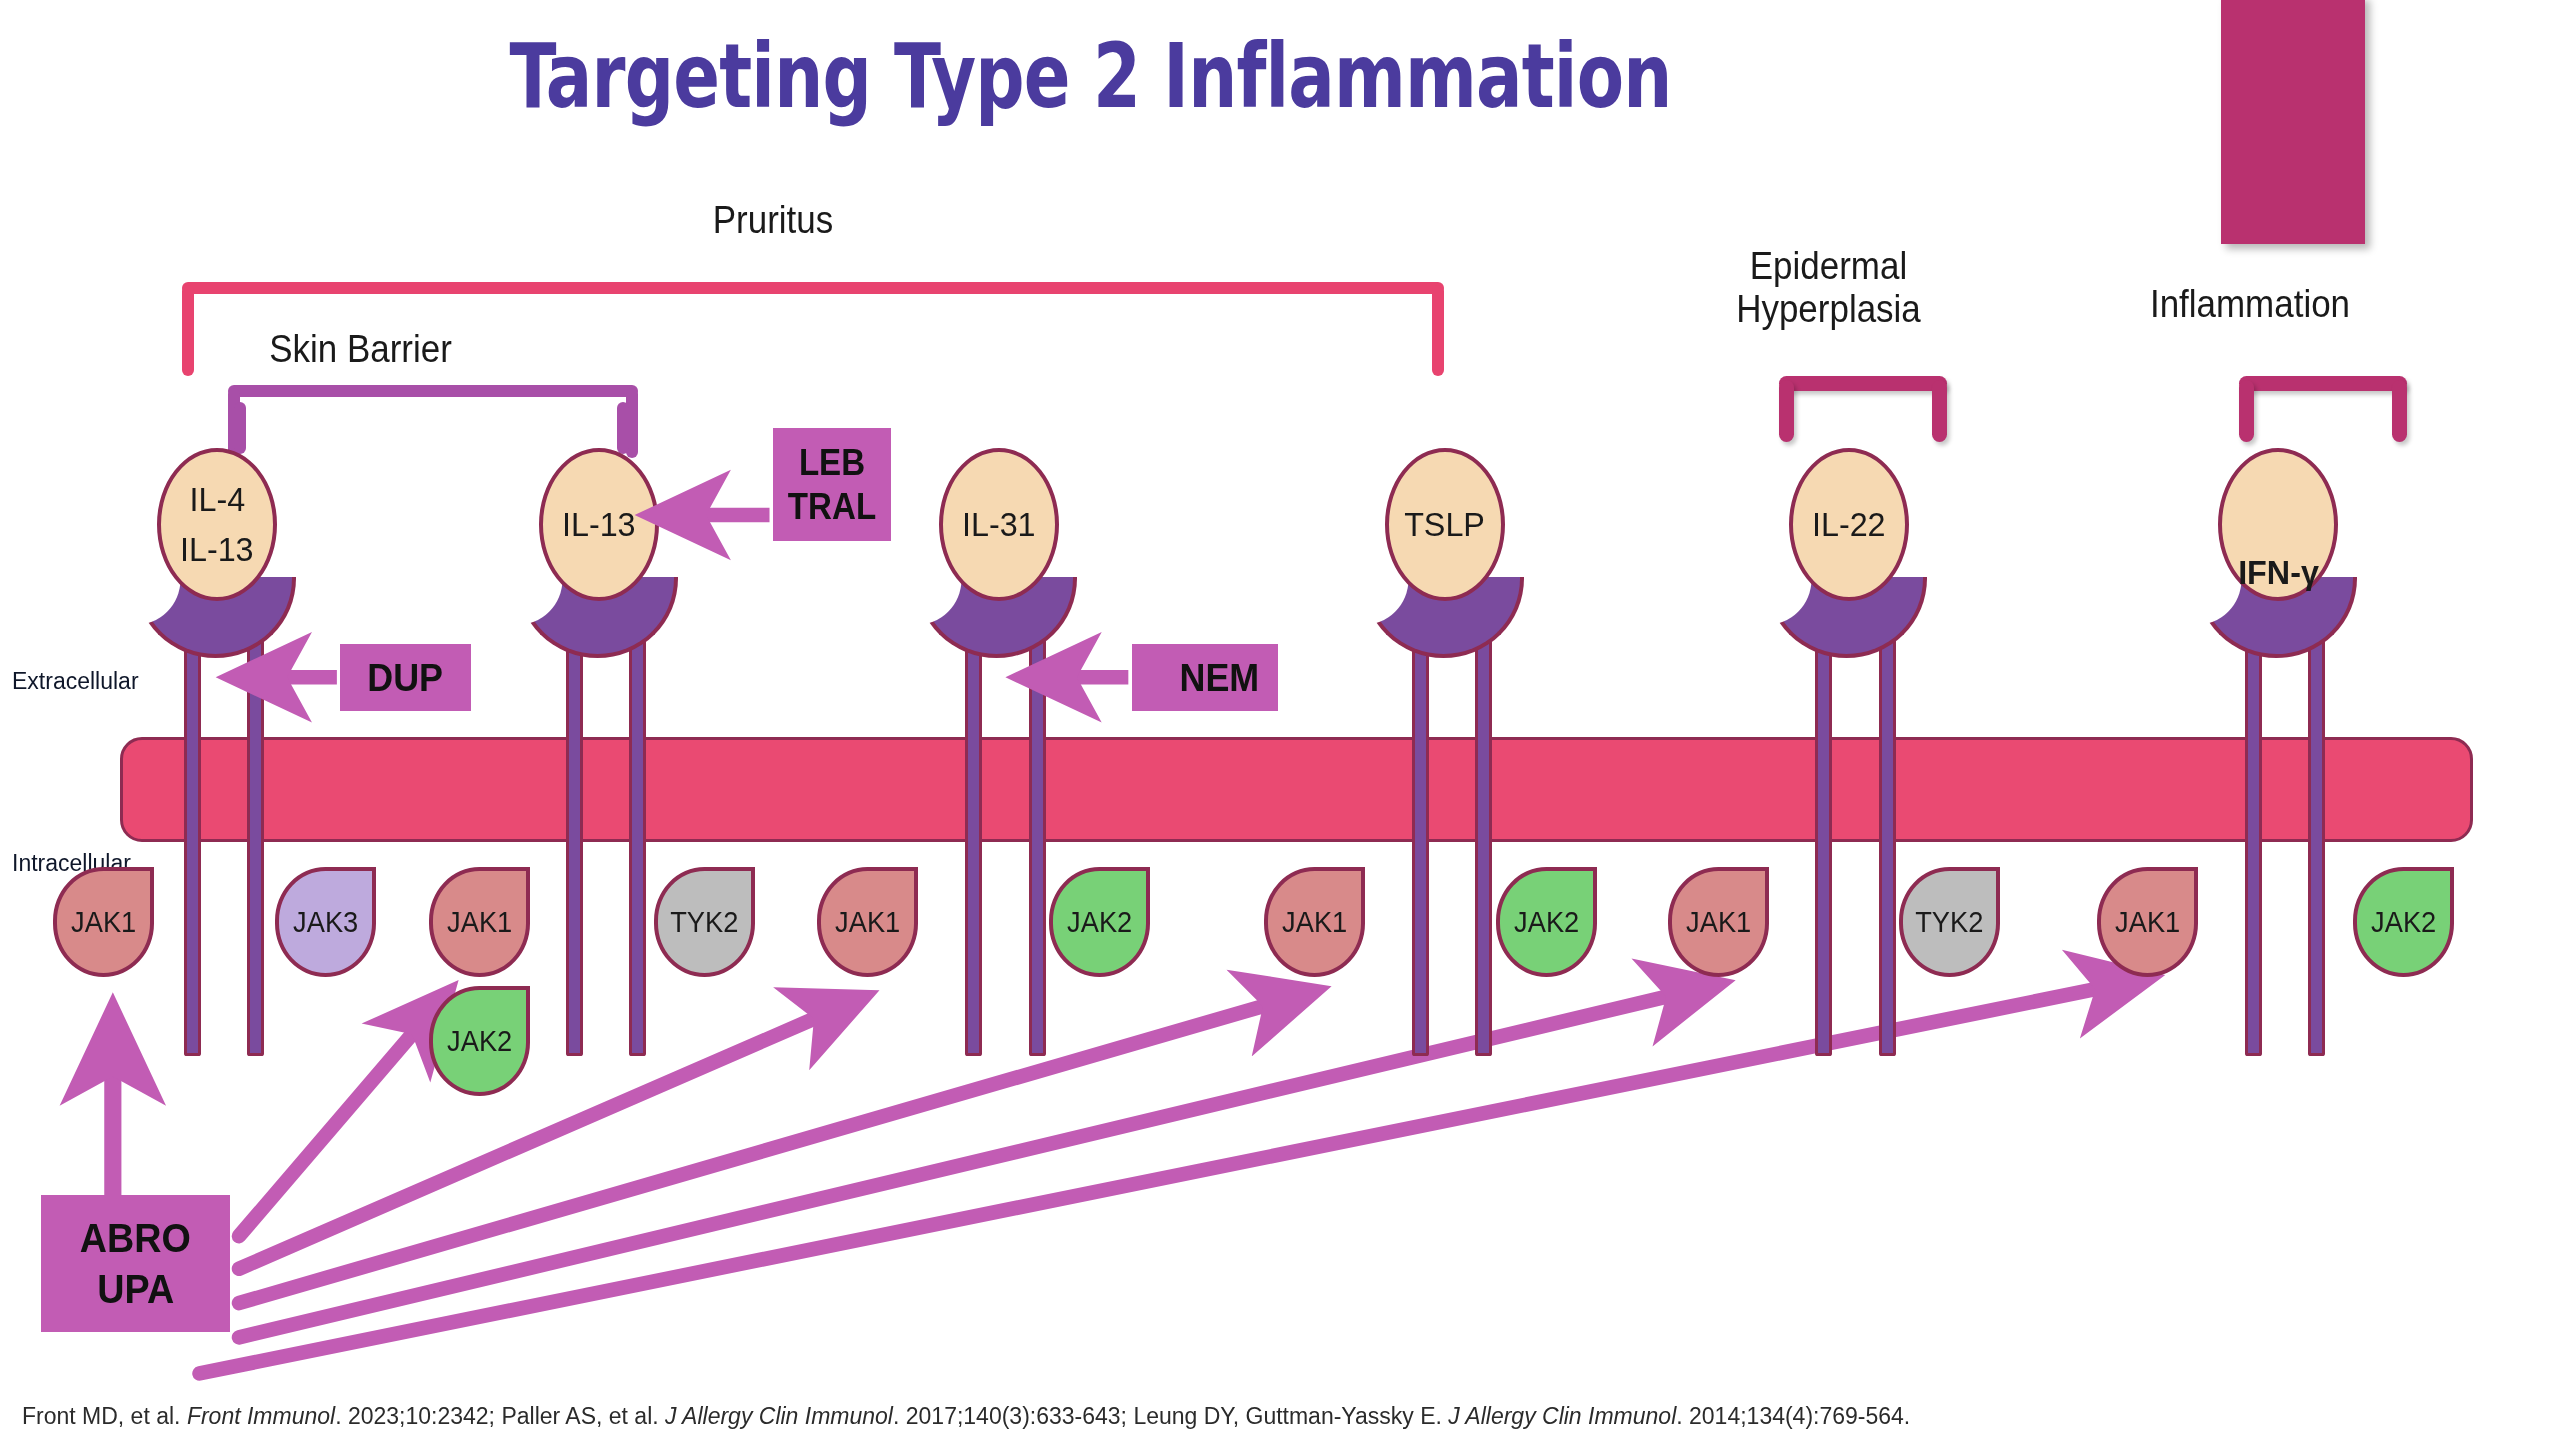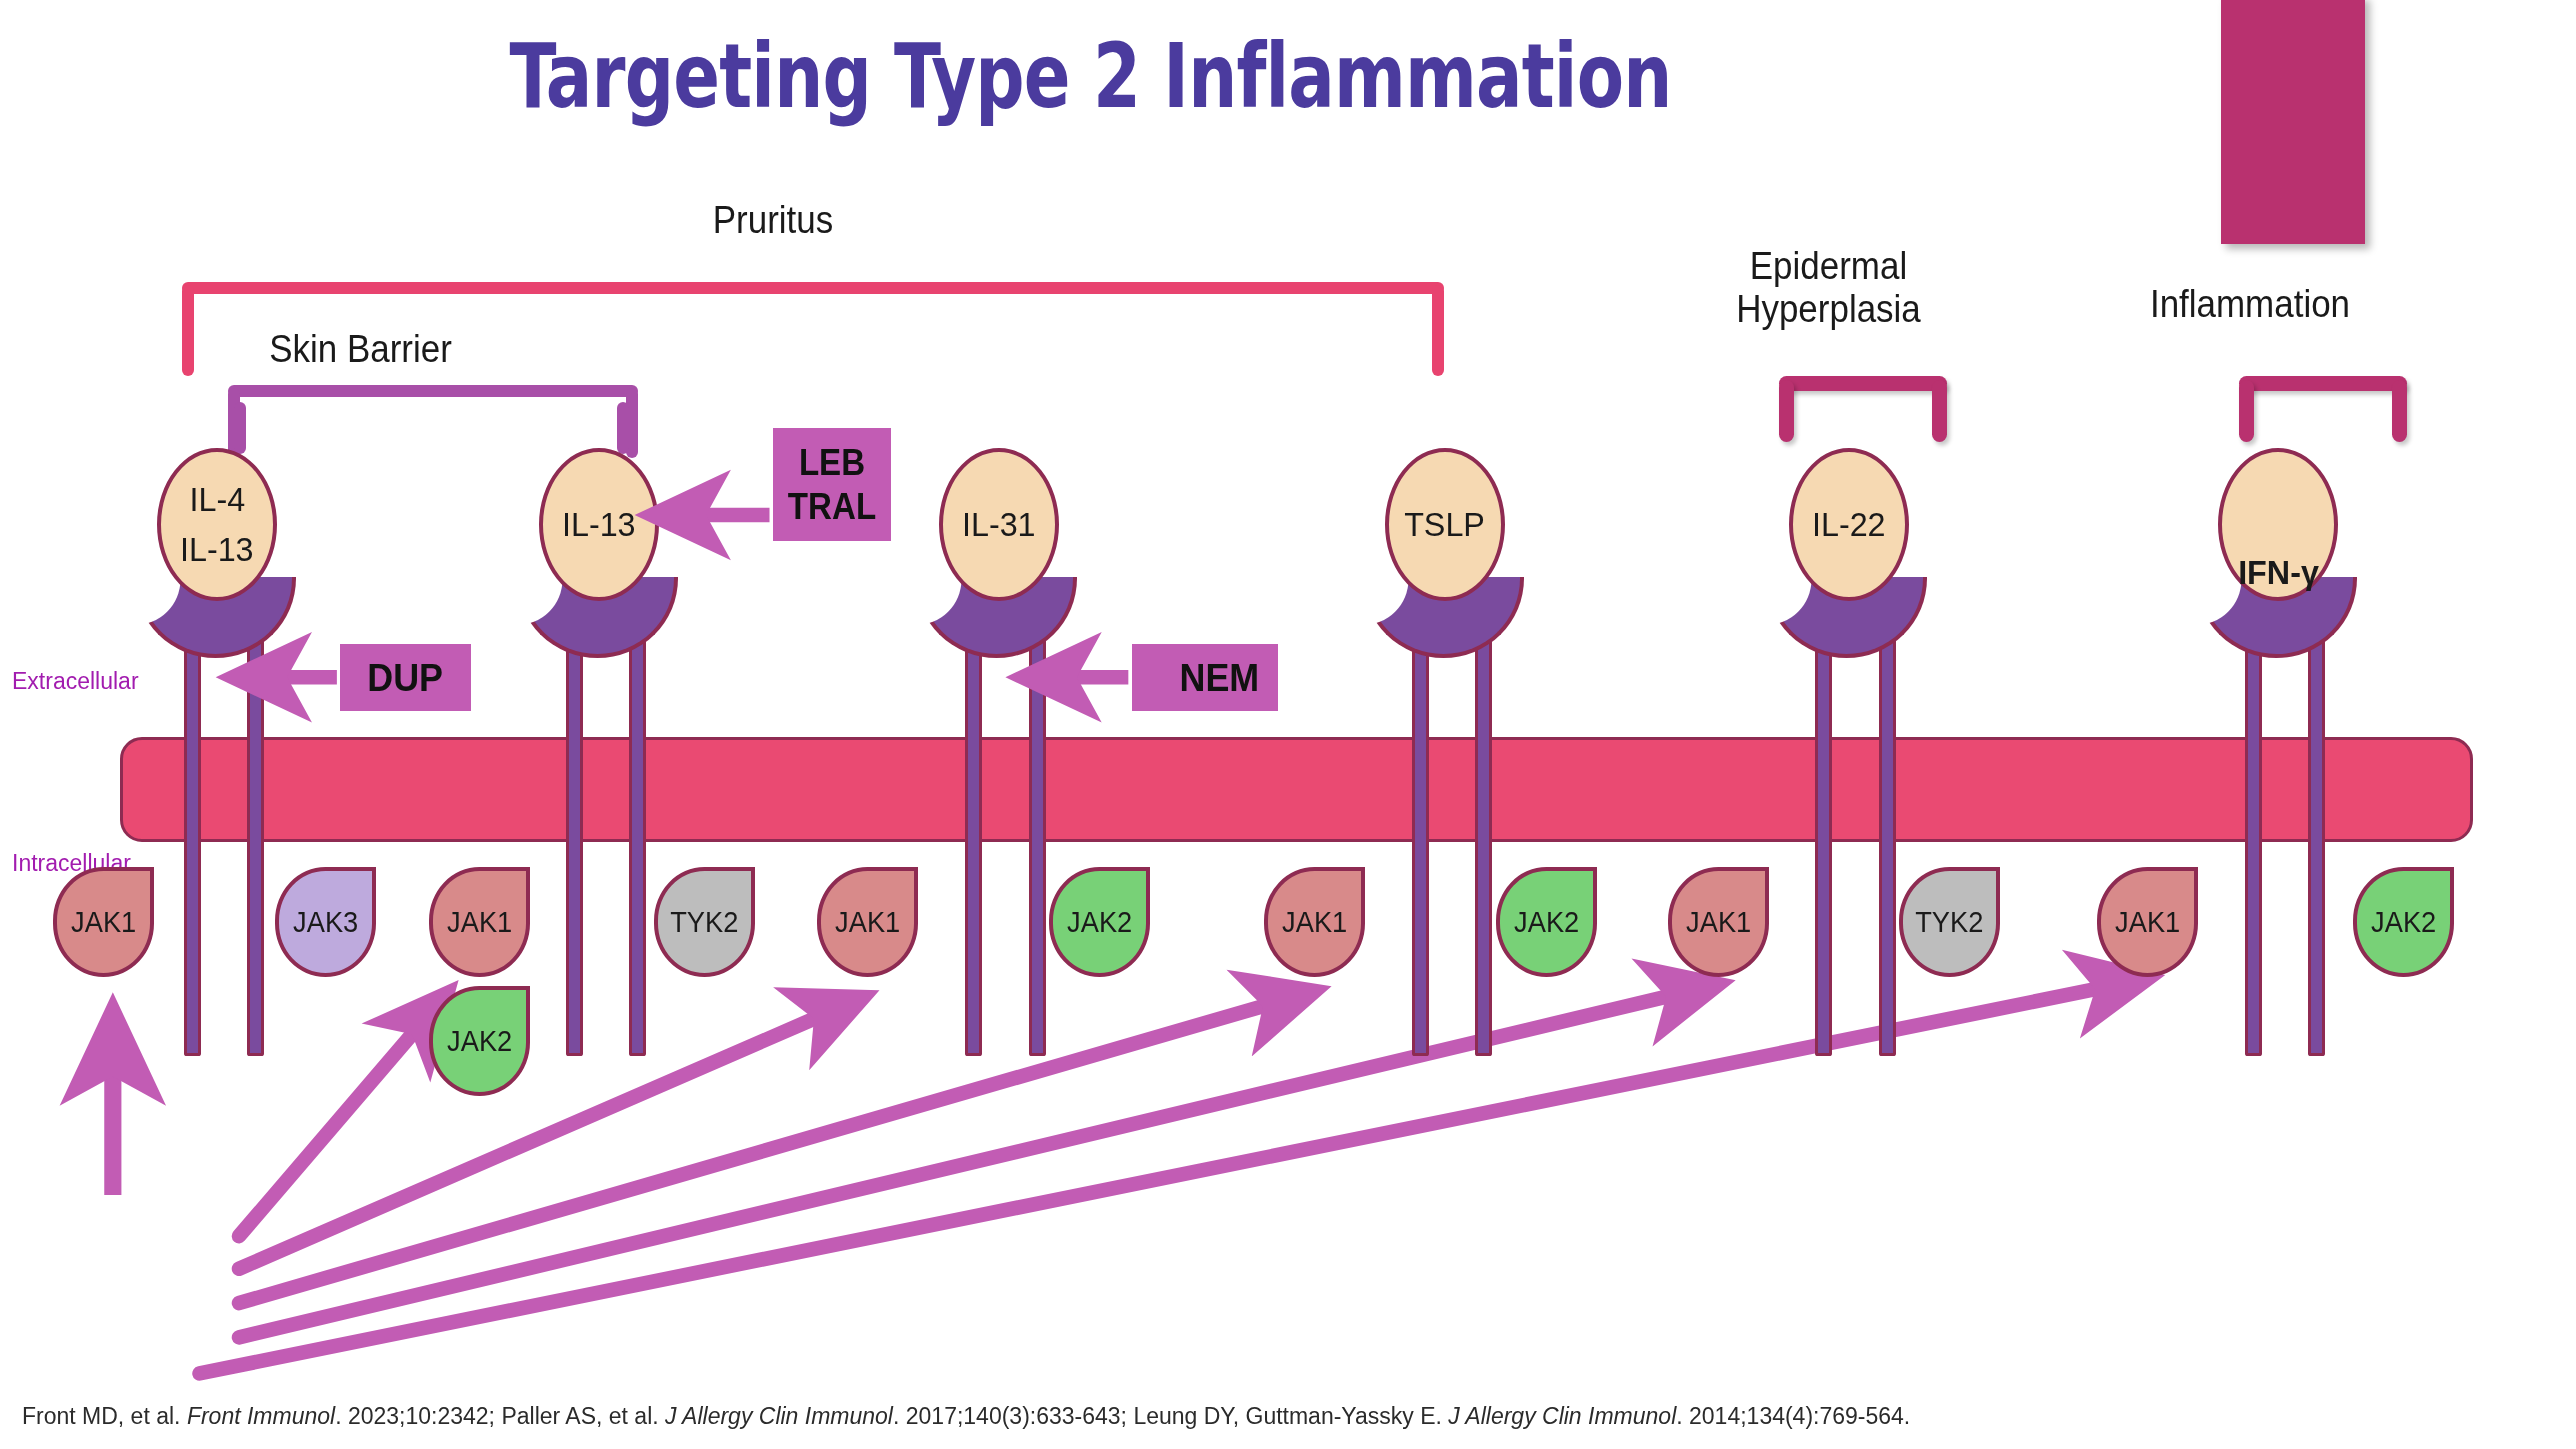--- a/index.html
+++ b/index.html
@@ -61,21 +61,21 @@
 
   
   .membrane {
     position: absolute;
     background: #ea4a72;
     border: 3.4px solid #8e2b52;
     border-radius: 22px;
   }
   .memb-label {
     position: absolute;
-    color: #a21caf;
+    color: #0f172a;
     font-size: 23px;
     font-family: "Liberation Sans Narrow", "Liberation Sans", sans-serif;
     white-space: nowrap;
   }
 
   
   .receptor { position: absolute; }
   .stem {
     position: absolute;
     width: 17px;
@@ -339,20 +339,24 @@
 
   <div class="drug-box" style="left:773px; top:428px; width:118px; height:113px; font-size:36px;">
     <span>LEB</span>
     <span>TRAL</span>
   </div>
 
   <div class="drug-box" style="left:1132px; top:644px; width:146px; height:67px; font-size:39px;padding-left:29px;">
     <span>NEM</span>
   </div>
 
+  <div class="drug-box" style="left:41px; top:1195px; width:189px; height:137px; font-size:41px;">
+    <span>ABRO</span>
+    <span>UPA</span>
+  </div>
 
   <svg class="svg-layer under" viewBox="0 0 3000 1688" xmlns="http://www.w3.org/2000/svg">
     <defs>
       <marker id="ah" markerWidth="7" markerHeight="7" refX="3.0" refY="3.5" orient="auto" markerUnits="strokeWidth">
         <path d="M0,0.4 L6.6,3.5 L0,6.6 L1.7,3.5 Z" fill="#c25cb4"></path>
       </marker>
     </defs>
     <g stroke="#c25cb4" stroke-width="17" fill="none" stroke-linecap="round" marker-end="url(#ah)">
 
       <line x1="278" y1="1440" x2="494" y2="1188"></line>

